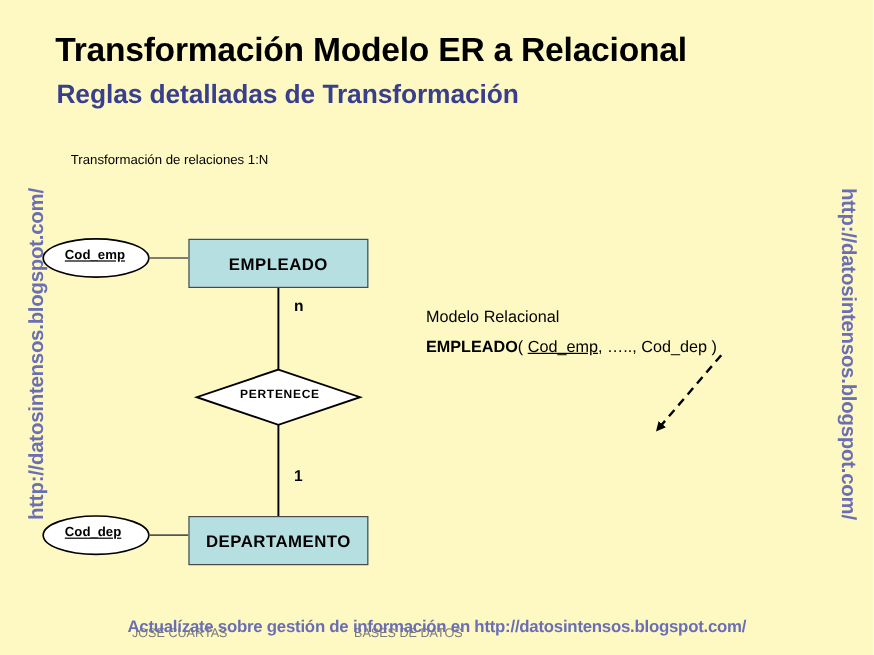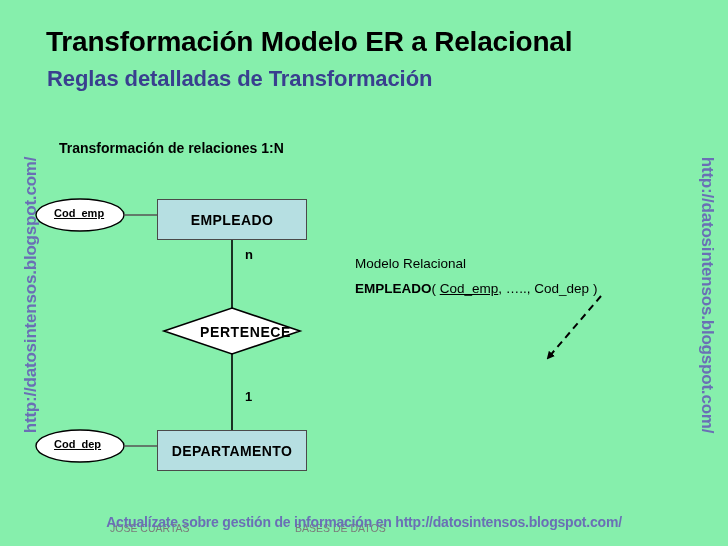--- a/index.html
+++ b/index.html
@@ -7,21 +7,21 @@
     padding: 0;
     background: #ffffff;
   }
   body {
     font-family: "Liberation Sans", sans-serif;
   }
   #slide {
     position: relative;
     width: 728px;
     height: 546px;
-    background: #86efac;
+    background: #fef9c3;
     overflow: hidden;
   }
 
   
   .title-main {
     position: absolute;
     left: 46px;
     top: 26px;
     font-size: 28px;
     font-weight: bold;
@@ -35,23 +35,23 @@
     top: 66px;
     font-size: 22px;
     font-weight: bold;
     color: #393f8f;
     letter-spacing: -0.1px;
     white-space: nowrap;
   }
   .section-heading {
     position: absolute;
     left: 59px;
-    top: 140px;
-    font-size: 14px;
-    font-weight: bold;
+    top: 128px;
+    font-size: 11px;
+    font-weight: normal;
     color: #000000;
     white-space: nowrap;
   }
 
   
   .side-url {
     position: absolute;
     font-size: 17px;
     font-weight: bold;
     color: #6a6fb5;
@@ -132,21 +132,21 @@
     color: #000000;
   }
   #card-n { left: 245px; top: 247px; }
   #card-1 { left: 245px; top: 389px; }
   .rel-label {
     position: absolute;
     left: 200px;
     top: 324px;
     width: 64px;
     text-align: center;
-    font-size: 14px;
+    font-size: 10px;
     font-weight: bold;
     color: #000000;
     letter-spacing: 0.6px;
   }
 
   
   .rel-line {
     position: absolute;
     font-size: 13.5px;
     color: #000000;

